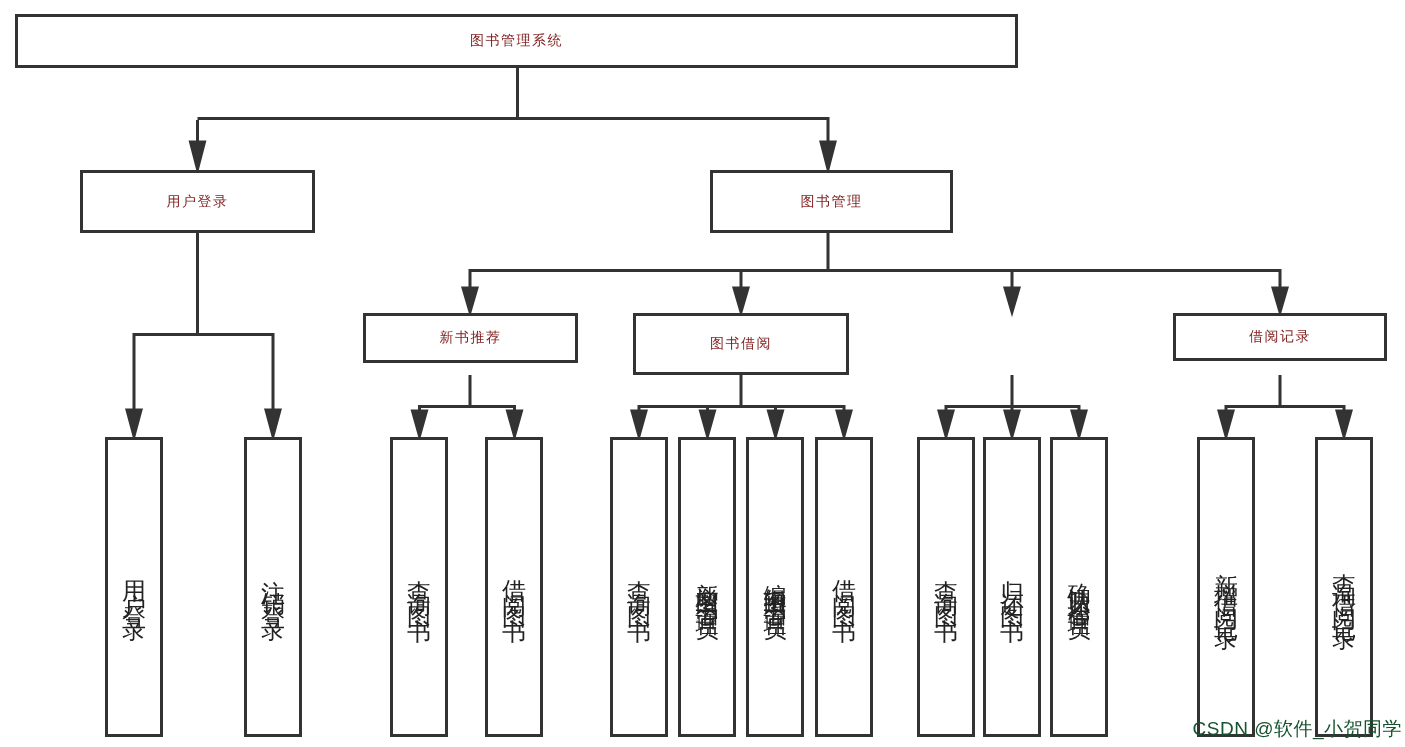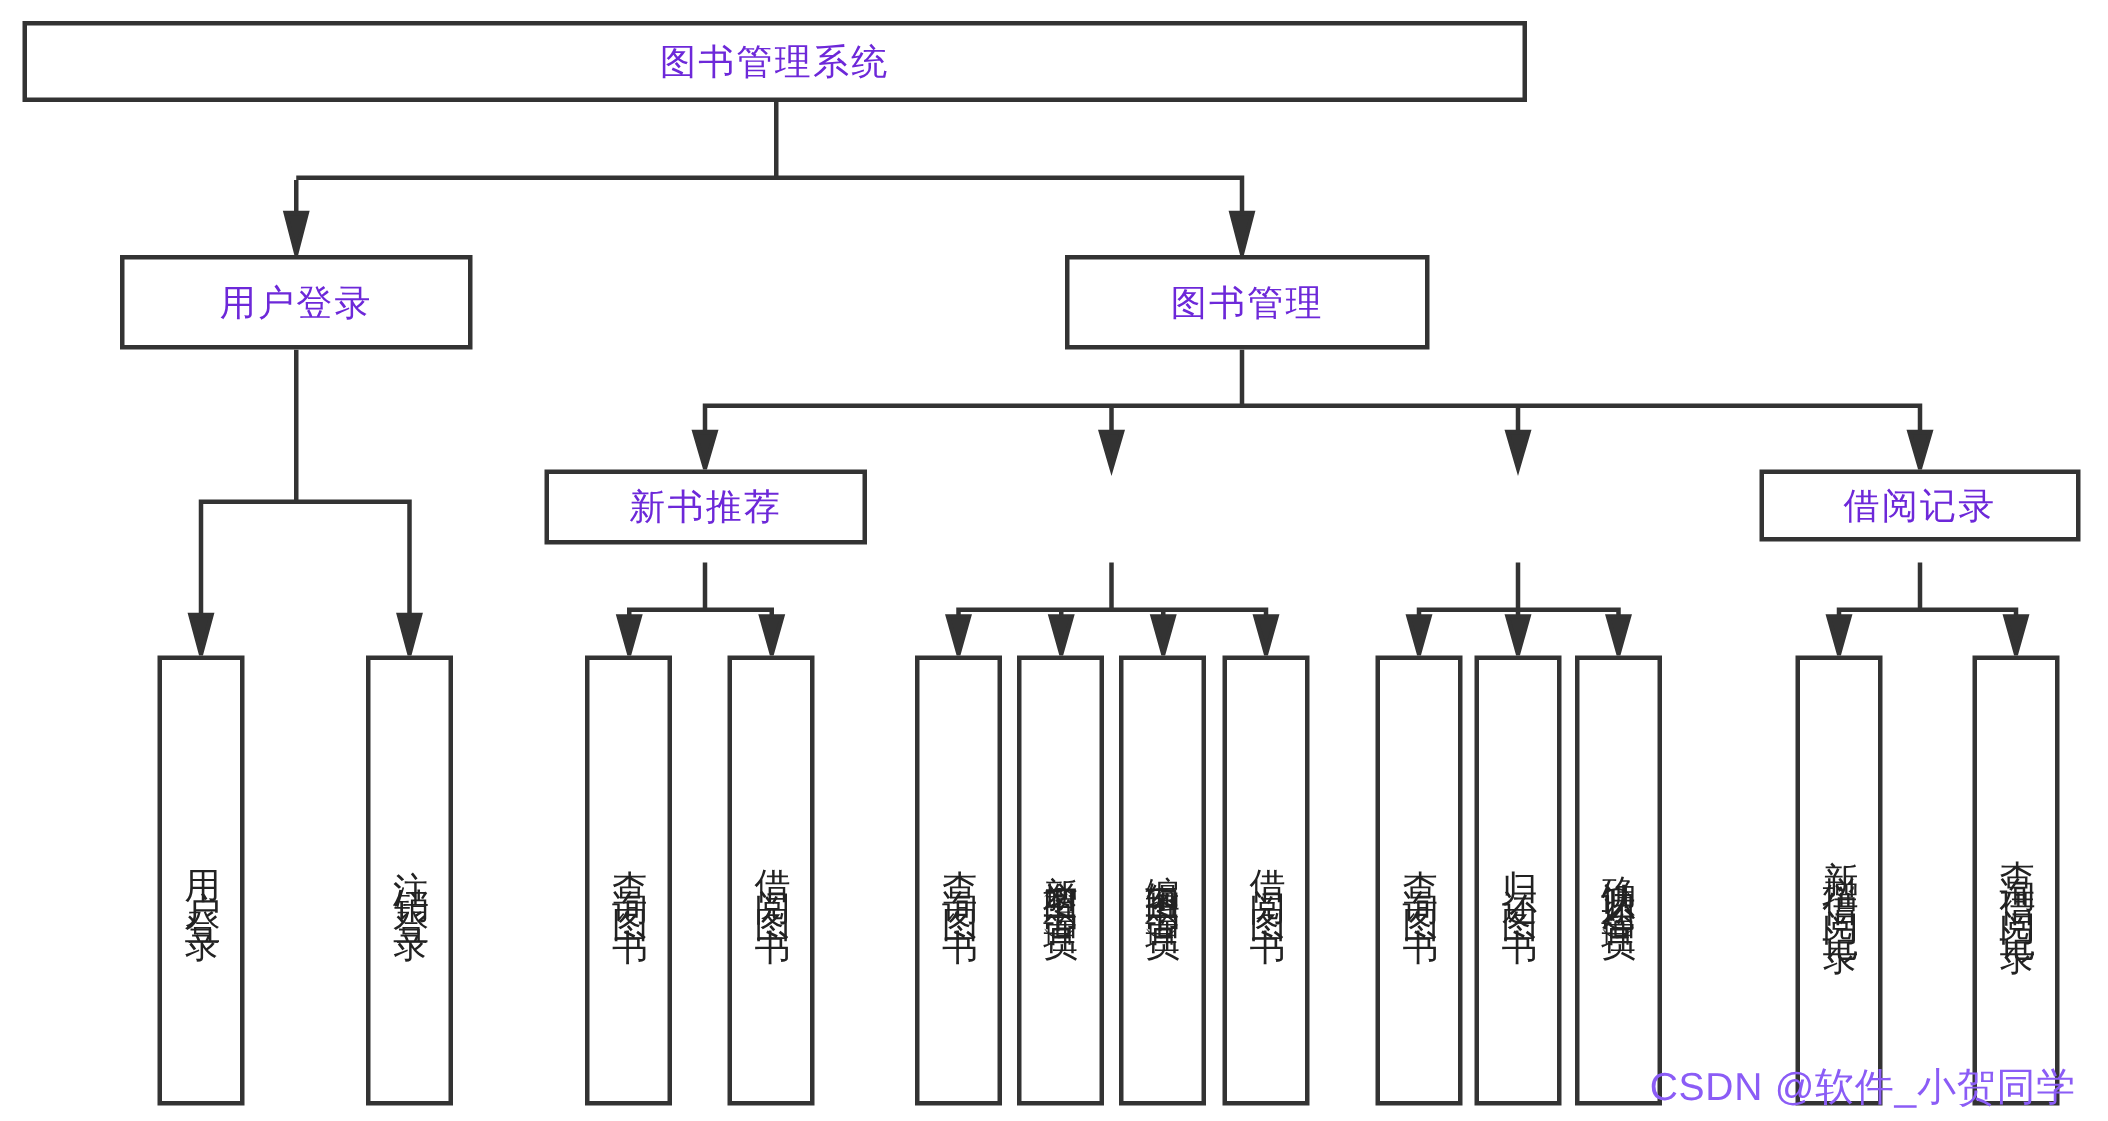--- a/index.html
+++ b/index.html
@@ -25,22 +25,22 @@
     position: absolute;
     box-sizing: border-box;
     background: #ffffff;
     border: 3px solid #333333;
     display: flex;
     align-items: center;
     justify-content: center;
     z-index: 2;
   }
   .hlabel {
-    font-size: 24px;
-    color: #6d28d9;
+    font-size: 14px;
+    color: #7f1d1d;
     letter-spacing: 1.5px;
     white-space: nowrap;
   }
   .leaf {
     top: 437px;
     width: 58px;
     height: 300px;
   }
   .vlabel {
     writing-mode: vertical-rl;
@@ -52,24 +52,24 @@
   }
   .vlabel.mid {
     letter-spacing: 11px;
   }
   .vlabel.tight {
     letter-spacing: 5px;
     font-size: 23px;
   }
   #watermark {
     position: absolute;
-    right: 21px;
+    right: 3px;
     bottom: 5px;
-    font-size: 26px;
-    color: #8b5cf6;
+    font-size: 19px;
+    color: #14532d;
     letter-spacing: 0.5px;
     z-index: 3;
     white-space: nowrap;
   }
 </style>
 </head>
 <body>
 
 <div id="canvas">
 
@@ -130,20 +130,23 @@
   <div class="box" style="left:80px; top:170px; width:235px; height:63px;">
     <span class="hlabel">用户登录</span>
   </div>
   <div class="box" style="left:710px; top:170px; width:243px; height:63px;">
     <span class="hlabel">图书管理</span>
   </div>
 
   <div class="box" style="left:363px; top:313px; width:215px; height:50px;">
     <span class="hlabel">新书推荐</span>
   </div>
+  <div class="box" style="left:633px; top:313px; width:216px; height:62px;">
+    <span class="hlabel">图书借阅</span>
+  </div>
   <div class="box" style="left:1173px; top:313px; width:214px; height:48px;">
     <span class="hlabel">借阅记录</span>
   </div>
 
   <div class="box leaf" style="left:105px;">
     <span class="vlabel">用户登录</span>
   </div>
   <div class="box leaf" style="left:244px;">
     <span class="vlabel">注销登录</span>
   </div>

